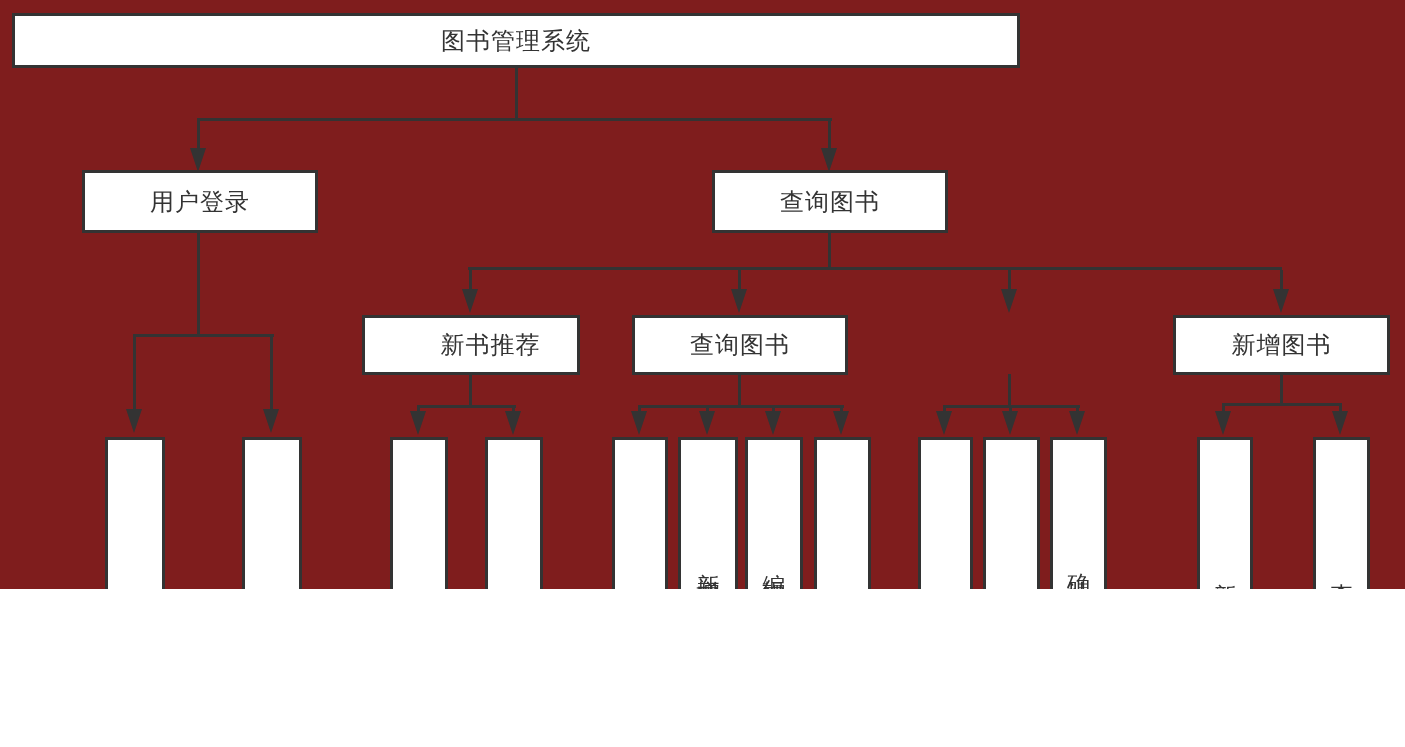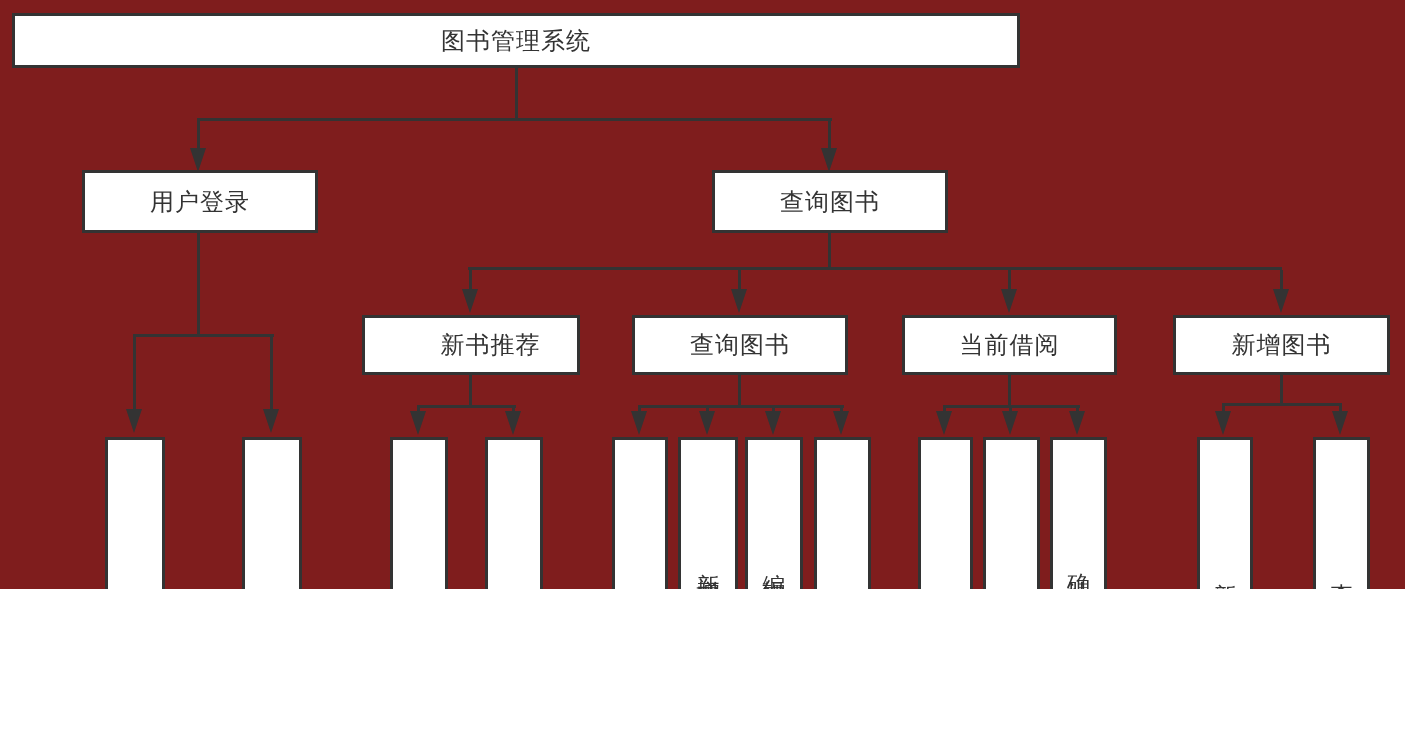--- a/index.html
+++ b/index.html
@@ -82,21 +82,20 @@
   <div class="varrow" style="left:1222px; top:406px; height:5px;"></div>
   <div class="varrow" style="left:1339px; top:406px; height:5px;"></div>
 
   <div class="box" style="left:12px; top:13px; width:1008px; height:55px;">图书管理系统</div>
 
   <div class="box" style="left:82px; top:170px; width:236px; height:63px;">用户登录</div>
   <div class="box" style="left:712px; top:170px; width:236px; height:63px;">查询图书</div>
 
   <div class="box" style="left:362px; top:315px; width:218px; height:60px;padding-left:39px;">新书推荐</div>
   <div class="box" style="left:632px; top:315px; width:216px; height:60px;">查询图书</div>
-  <div class="box" style="left:902px; top:315px; width:215px; height:60px;">当前借阅</div>
   <div class="box" style="left:1173px; top:315px; width:217px; height:60px;">新增图书</div>
 
   <div class="vbox" style="left:105px; top:437px; width:60px; height:298px;">
     <span class="vtext">用户登录</span>
   </div>
   <div class="vbox" style="left:242px; top:437px; width:60px; height:298px;">
     <span class="vtext">注销登录</span>
   </div>
 
   <div class="vbox" style="left:390px; top:437px; width:58px; height:298px;">

